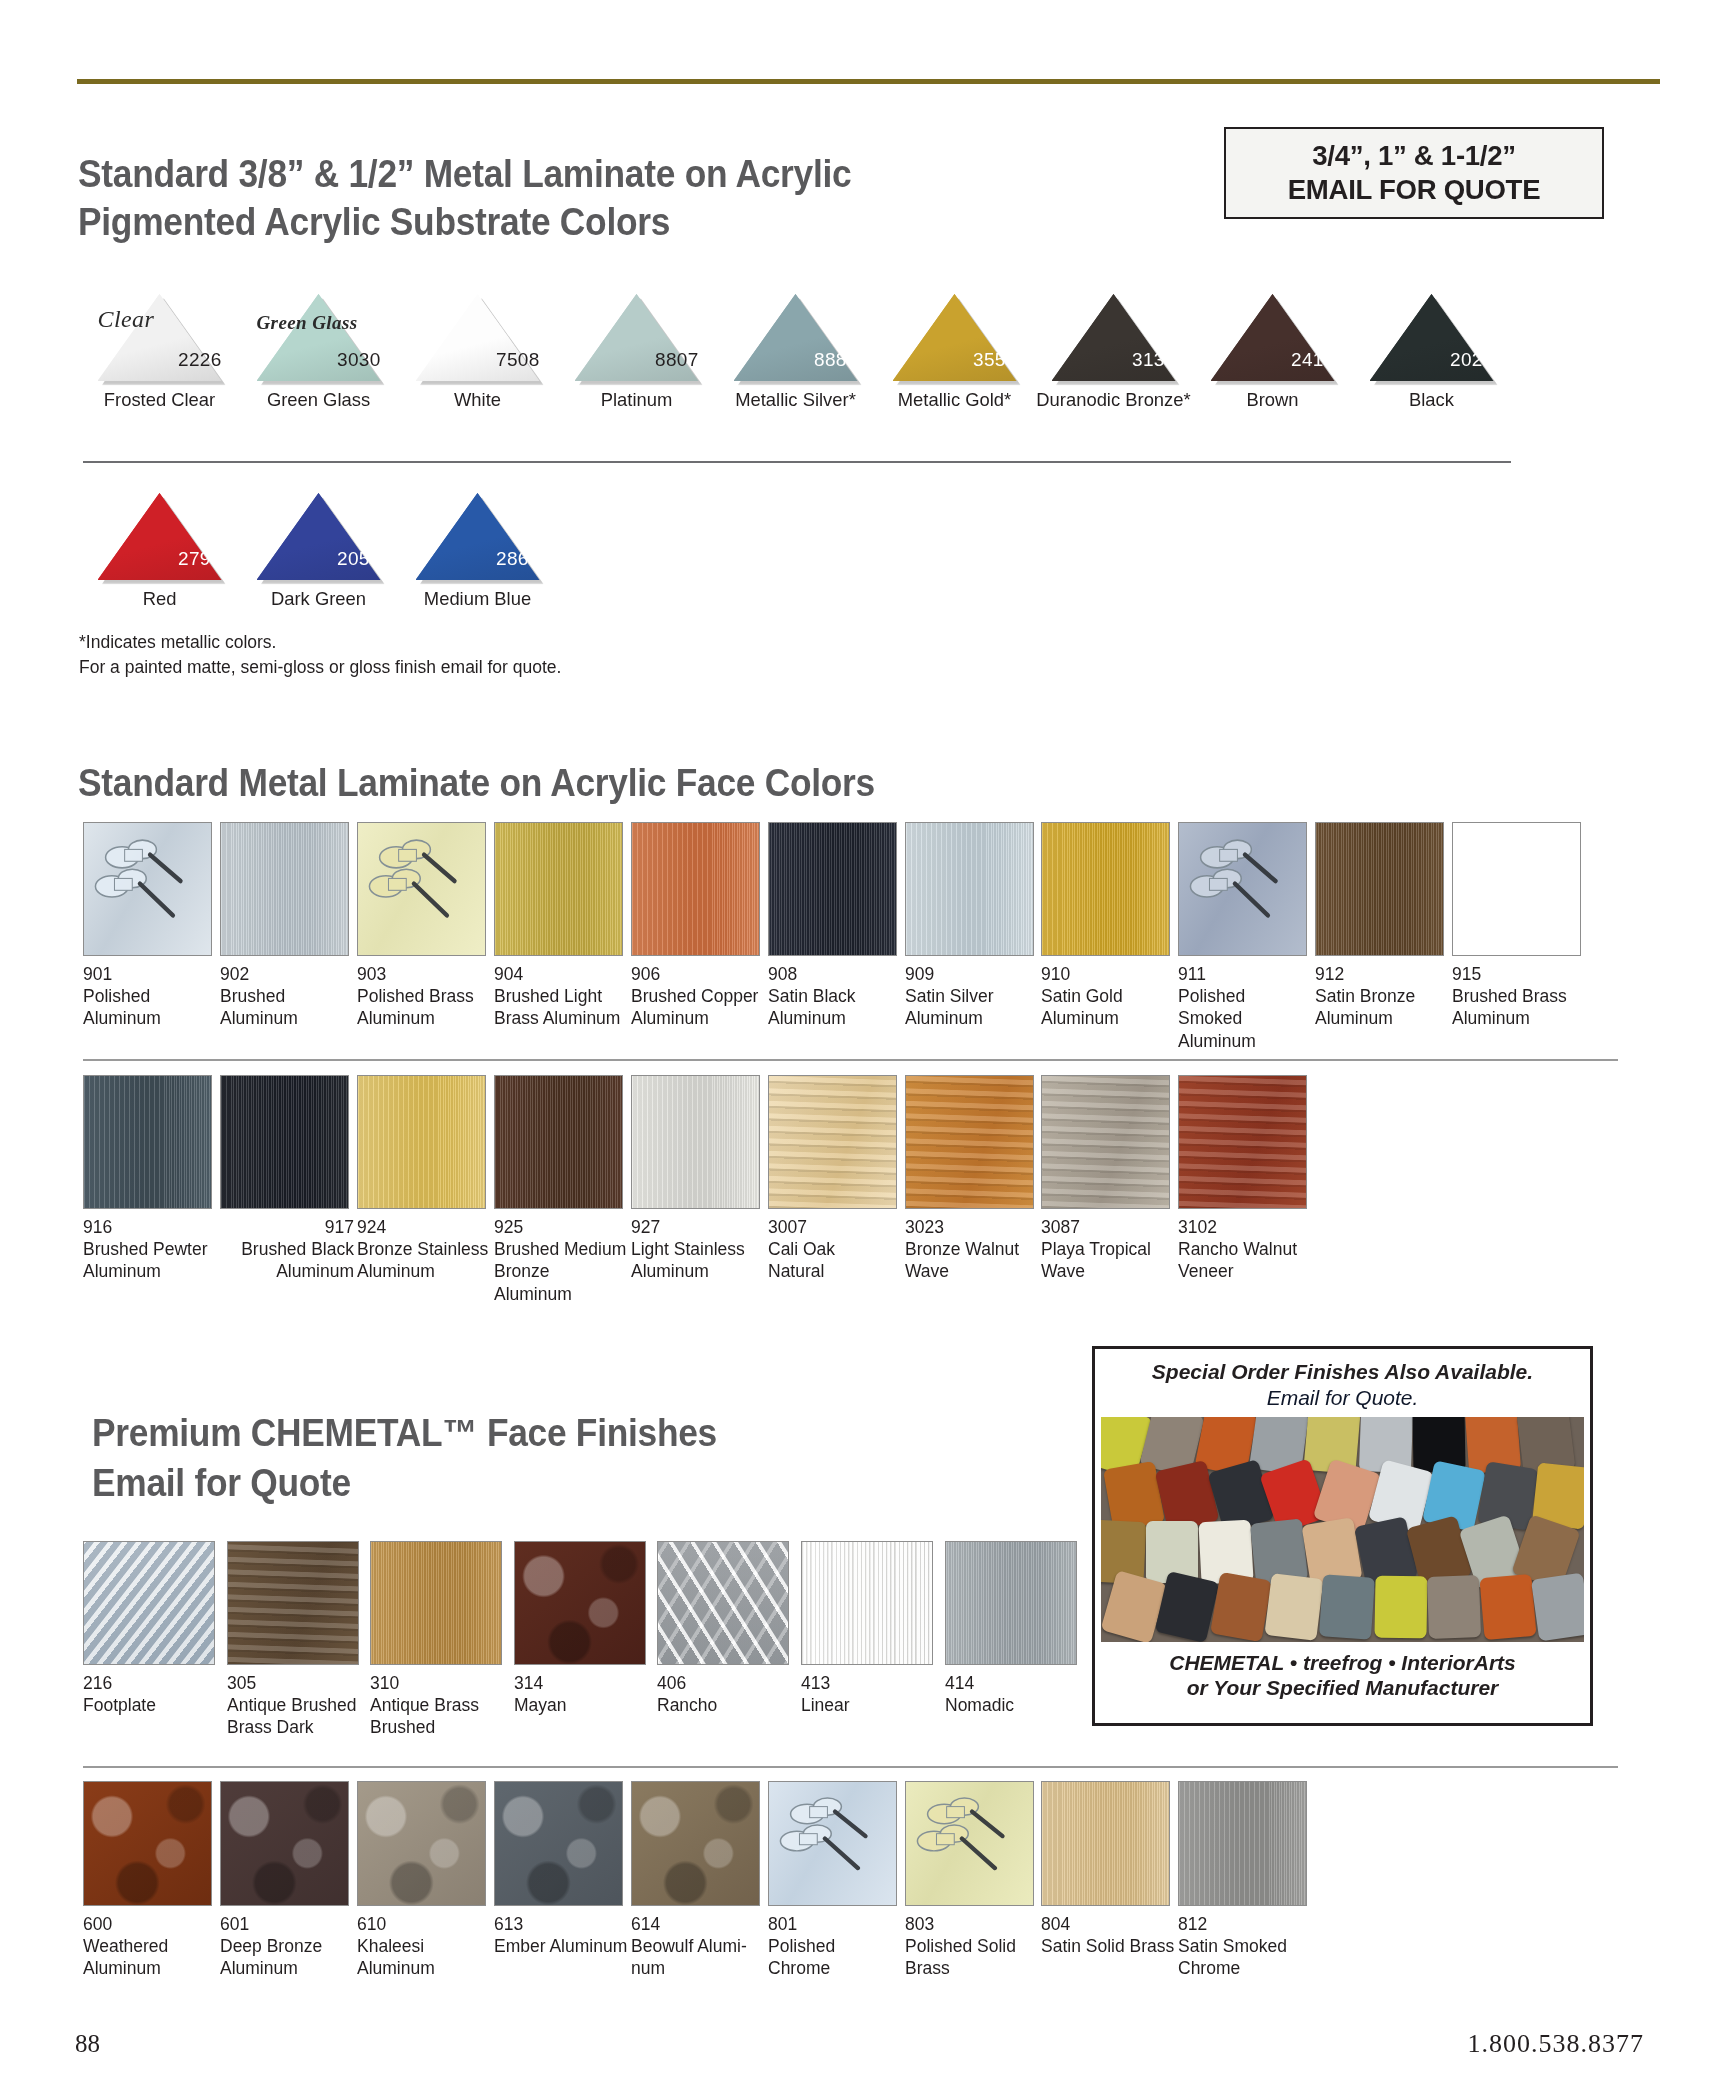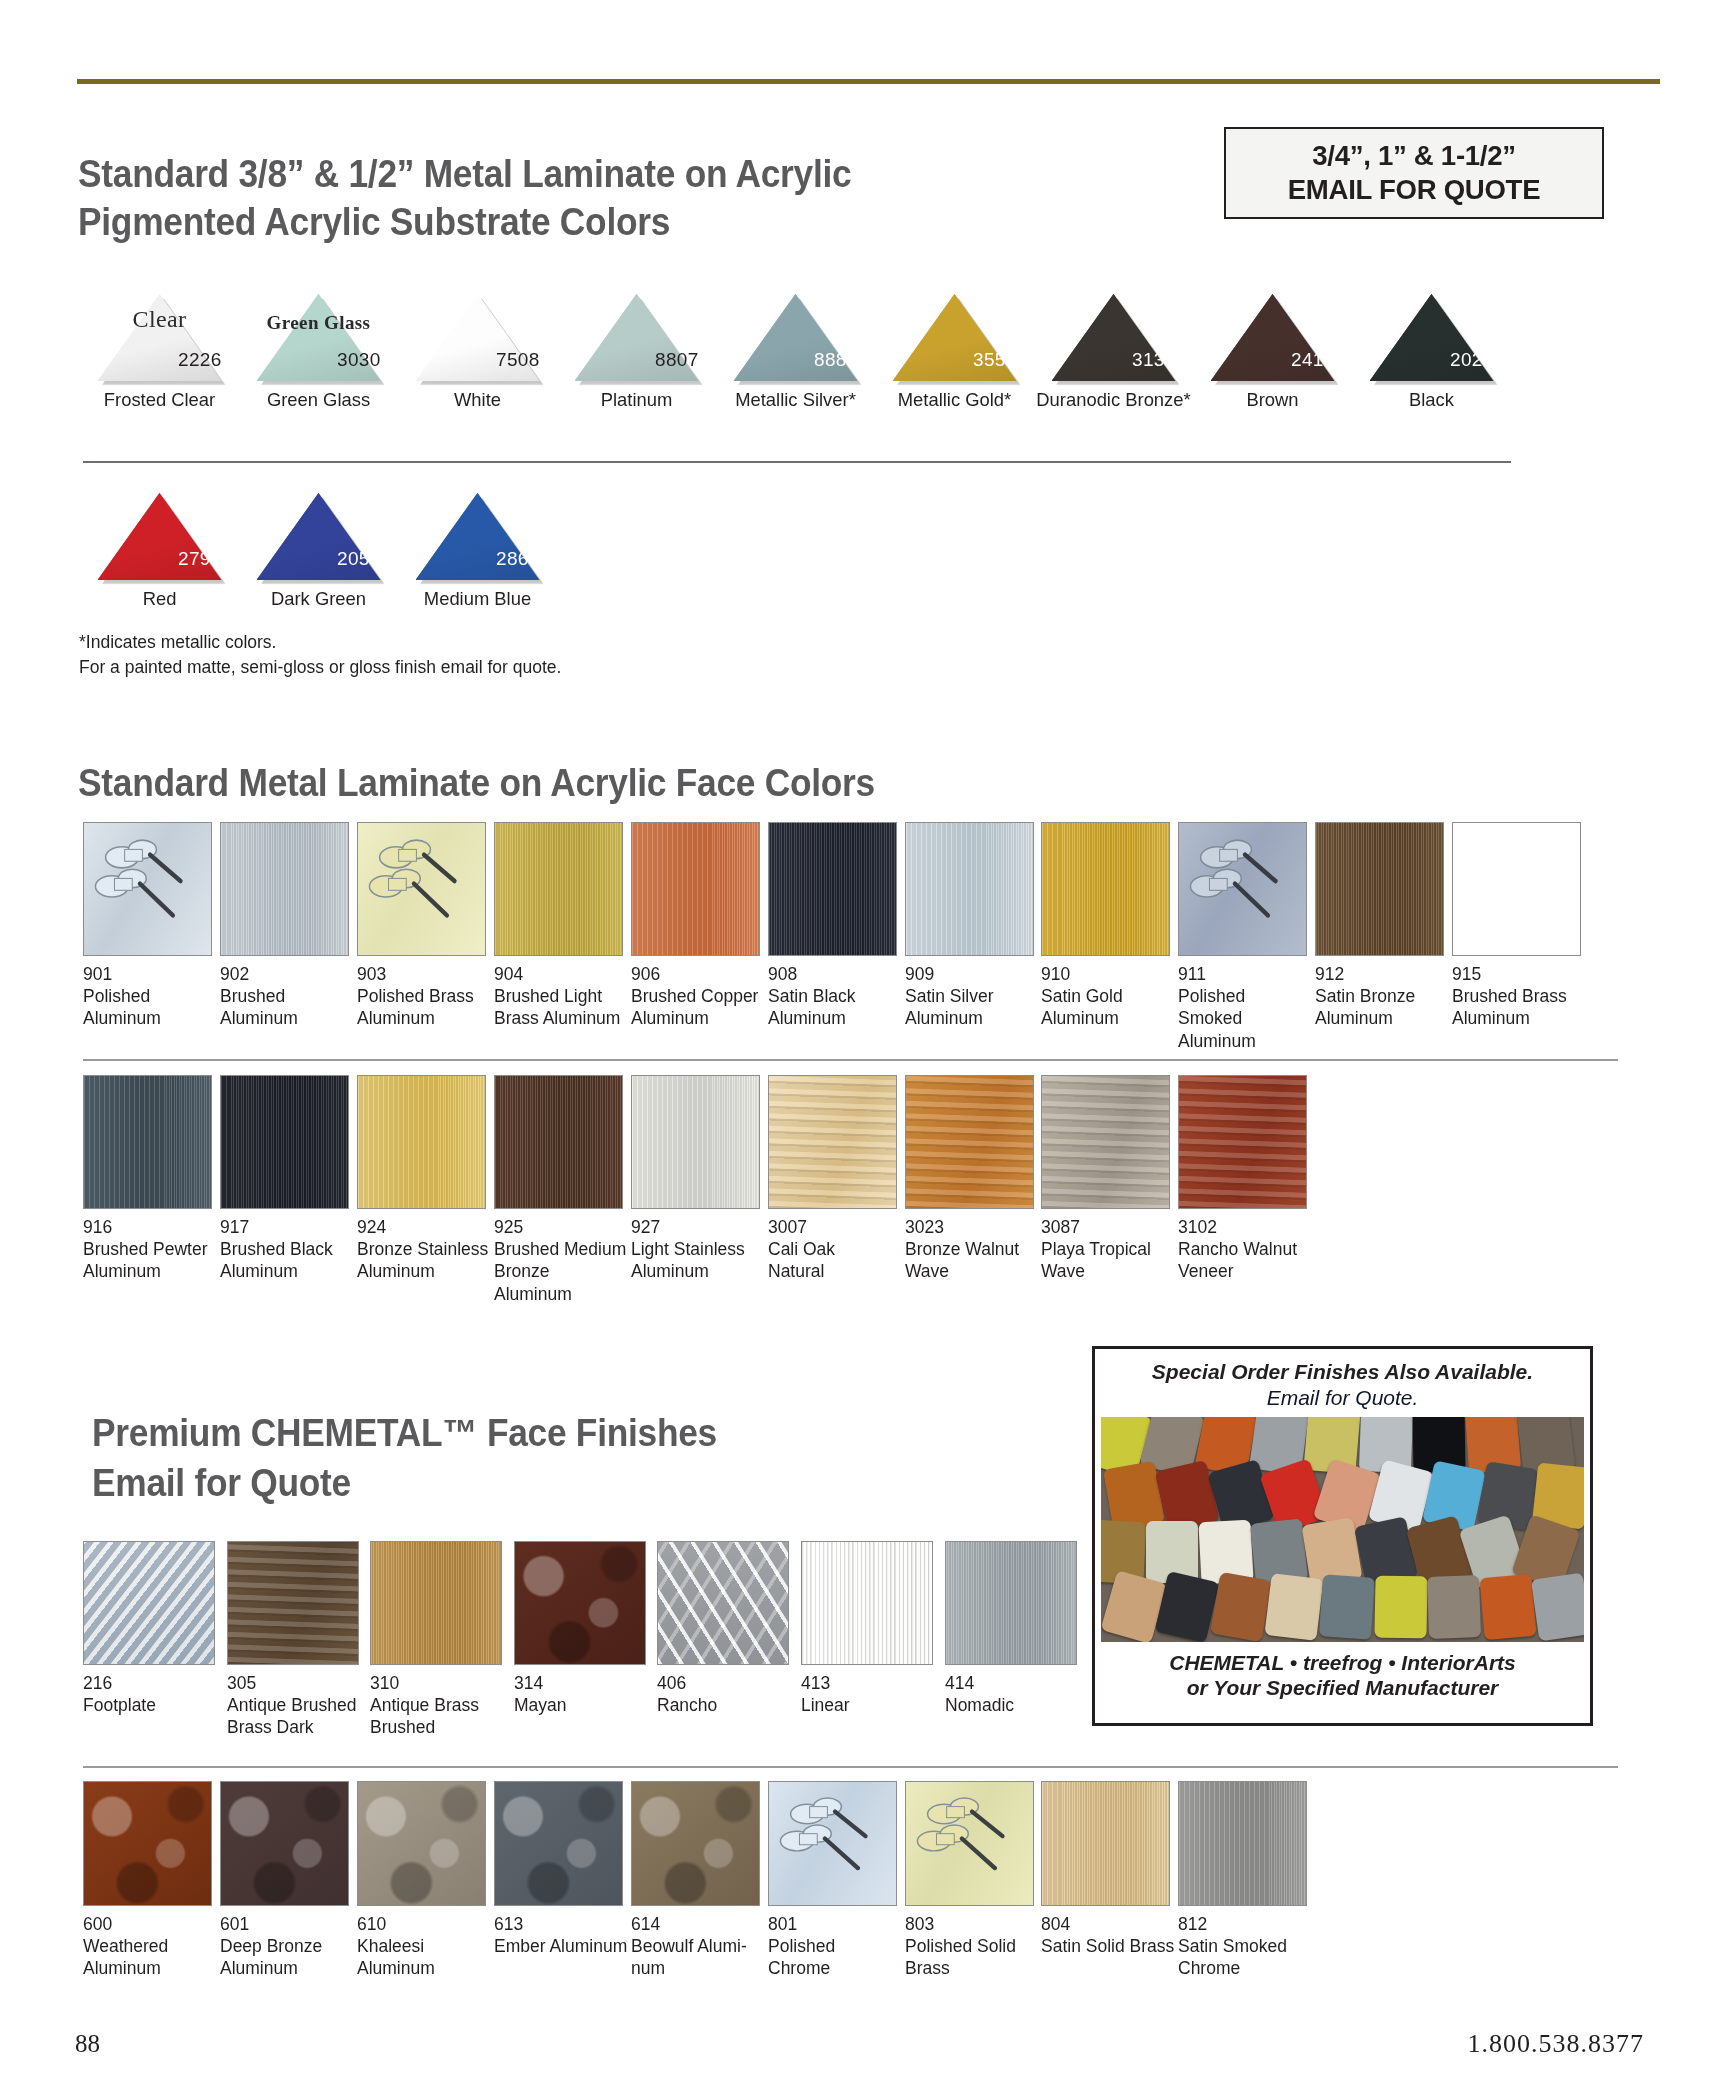--- a/index.html
+++ b/index.html
@@ -55,22 +55,22 @@
     position: absolute; left: 4.2px; top: 4.2px; width: 124px; height: 87px;
     clip-path: polygon(50% 0%, 100% 100%, 0% 100%);
     background: rgba(0,0,0,0.22); filter: blur(0.8px);
   }
   .tri-code {
     position: absolute; left: 0; width: 124px; bottom: 13.4px;
     text-align: right; font-size: 19px; letter-spacing: 0.3px; margin-top: 32px;
   }
   .tri-script {
     position: absolute; left: 0; width: 124px; top: 11.7px;
-    text-align: center; font-family: "Liberation Serif", serif;
-    font-size: 24px; color: #2b2b2b; letter-spacing: 0.4px;
+    text-align: left; font-family: "Liberation Serif", serif;
+    font-size: 24px; color: #2b2b2b; letter-spacing: 0.4px; font-style: italic;
   }
   .tri-script.sm { font-size: 19px; top: 18.4px; font-weight: bold; }
   .tri-name {
     margin-top: 5px; font-size: 18.4px; color: #231f20; text-align: center;
     white-space: nowrap;
   }
 
   
   .sep { position: absolute; height: 1.7px; background: #6d6e71; }
 
@@ -394,21 +394,21 @@
 
   <div class="swatch-row" id="face-row-2" style="left:83px; top:1075px;">
       <div class="sw-item" style="left: 0px; width: 134px;">
         <div class="sw-chip" style="width: 129px; height: 134px; background: repeating-linear-gradient(90deg, rgba(255, 255, 255, 0.16) 0px, rgba(255, 255, 255, 0.16) 0.8px, rgba(0, 0, 0, 0.07) 0.8px, rgba(0, 0, 0, 0.07) 2.5px), linear-gradient(90deg, rgb(80, 96, 106) 0%, rgb(63, 77, 86) 48%, rgb(63, 77, 86) 72%, rgb(80, 96, 106) 100%);"></div>
         <div class="sw-label">
           <span class="code">916</span>
           <span class="nm">Brushed Pewter</span>
           <span class="nm">Aluminum</span>
         </div>
       </div>
-      <div class="sw-item" style="left: 137px; width: 134px;">
+      <div class="sw-item" style="left: 137px; width: 134px; text-align: right;">
         <div class="sw-chip" style="width: 129px; height: 134px; background: repeating-linear-gradient(90deg, rgba(255, 255, 255, 0.16) 0px, rgba(255, 255, 255, 0.16) 0.8px, rgba(0, 0, 0, 0.07) 0.8px, rgba(0, 0, 0, 0.07) 2.5px), linear-gradient(90deg, rgb(36, 40, 47) 0%, rgb(26, 29, 38) 48%, rgb(26, 29, 38) 72%, rgb(36, 40, 47) 100%);"></div>
         <div class="sw-label">
           <span class="code">917</span>
           <span class="nm">Brushed Black</span>
           <span class="nm">Aluminum</span>
         </div>
       </div>
       <div class="sw-item" style="left: 274px; width: 134px;">
         <div class="sw-chip" style="width: 129px; height: 134px; background: repeating-linear-gradient(90deg, rgba(255, 255, 255, 0.16) 0px, rgba(255, 255, 255, 0.16) 0.8px, rgba(0, 0, 0, 0.07) 0.8px, rgba(0, 0, 0, 0.07) 2.5px), linear-gradient(90deg, rgb(234, 208, 122) 0%, rgb(224, 192, 88) 48%, rgb(224, 192, 88) 72%, rgb(234, 208, 122) 100%);"></div>
         <div class="sw-label">

